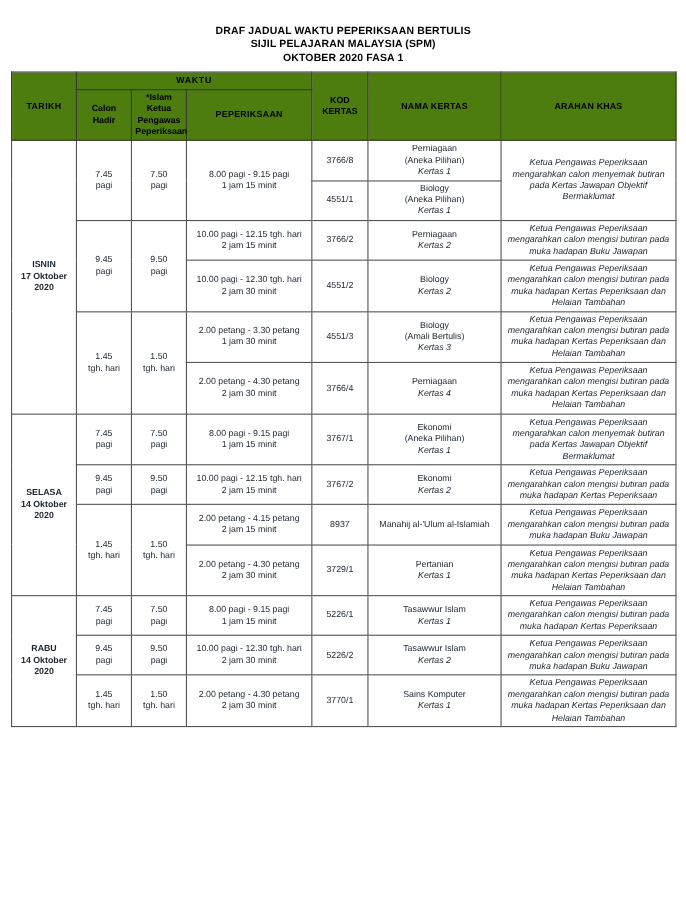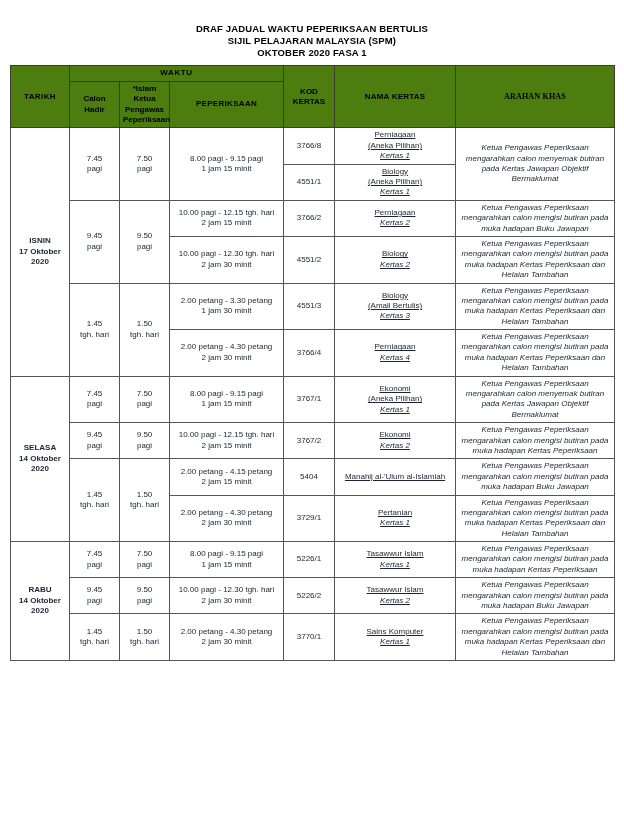--- a/index.html
+++ b/index.html
@@ -61,38 +61,38 @@
   th.h-waktu  { font-size: 10px; letter-spacing: .6px; }
   th.h-calon  { font-size: 9px; }
   th.h-arahan-kp {
     font-size: 6.4px;
     line-height: 1.25;
     font-weight: bold;
   }
   th.h-peperiksaan { font-size: 9.5px; letter-spacing: .3px; }
   th.h-kod { font-size: 9px; line-height: 1.25; }
   th.h-nama { font-size: 9px; letter-spacing: .2px; }
-  th.h-khas { font-size: 9px; letter-spacing: .2px; font-family: Liberation Serif, serif; }
+  th.h-khas { font-size: 9px; letter-spacing: .2px; }
 
   td.date-cell {
     font-size: 9px;
     font-weight: bold;
     color: #000;
     line-height: 1.35;
     border-top: 1.6px solid #000;
     border-bottom: 1.6px solid #000;
     margin-left: 14px;
   }
   td.time-cell, td.report-cell {
     font-size: 8px;
     line-height: 1.3;
   }
   td.exam-cell { font-size: 8px; line-height: 1.35; }
   td.code-cell { font-size: 8px; }
-  td.paper-cell { font-size: 8px; line-height: 1.4; text-decoration: underline; }
+  td.paper-cell { font-size: 8px; line-height: 1.4; }
   td.instr-cell {
     font-size: 7.6px;
     font-style: italic;
     line-height: 1.38;
     padding: 3px 5px;
     margin-left: 44px;
   }
   .paper-name { display: block; }
   .paper-sub  { display: block; }
   .paper-kertas { display: block; font-style: italic; }
@@ -230,21 +230,21 @@
           <td class="paper-cell">
             <span class="paper-name">Ekonomi</span>
             <span class="paper-kertas">Kertas 2</span>
           </td>
           <td class="instr-cell">Ketua Pengawas Peperiksaan mengarahkan calon mengisi butiran pada muka hadapan Kertas Peperiksaan</td>
         </tr>
         <tr class="block-start">
           <td class="time-cell" rowspan="2"><span>1.45</span><br><span>tgh. hari</span></td>
           <td class="report-cell" rowspan="2"><span>1.50</span><br><span>tgh. hari</span></td>
           <td class="exam-cell"><span>2.00 petang - 4.15 petang</span><br><span>2 jam 15 minit</span></td>
-          <td class="code-cell">5404</td>
+          <td class="code-cell">8937</td>
           <td class="paper-cell">
             <span class="paper-name">Manahij al-'Ulum al-Islamiah</span>
           </td>
           <td class="instr-cell">Ketua Pengawas Peperiksaan mengarahkan calon mengisi butiran pada muka hadapan Buku Jawapan</td>
         </tr>
         <tr>
           <td class="exam-cell"><span>2.00 petang - 4.30 petang</span><br><span>2 jam 30 minit</span></td>
           <td class="code-cell">3729/1</td>
           <td class="paper-cell">
             <span class="paper-name">Pertanian</span>

